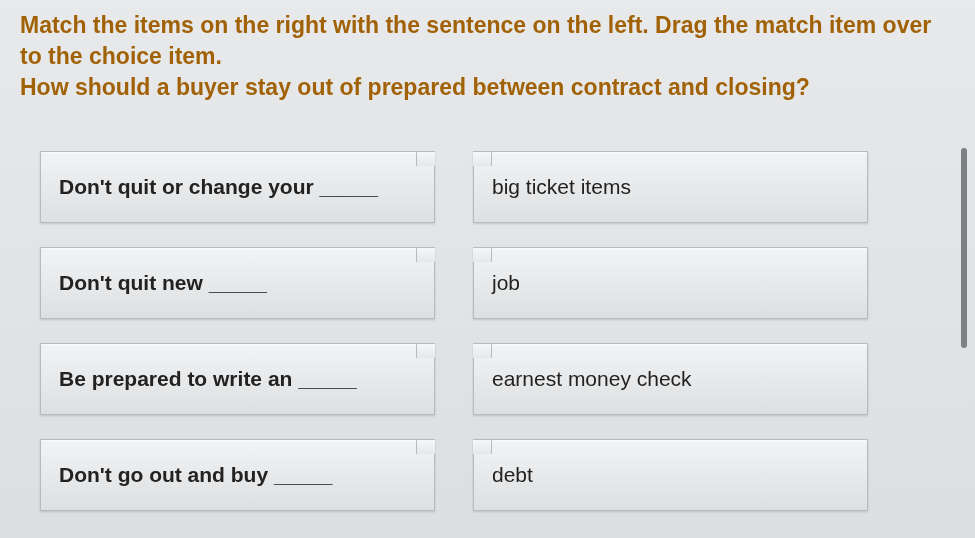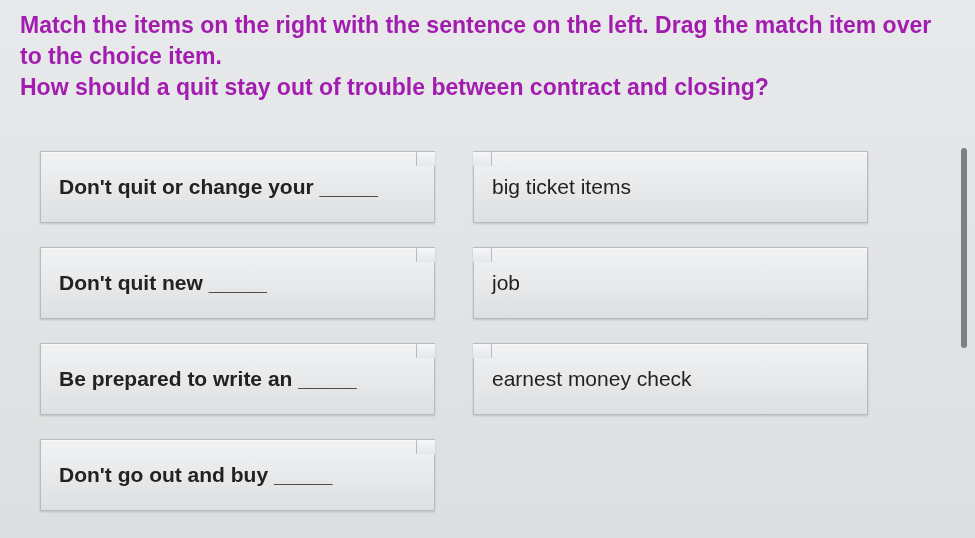--- a/index.html
+++ b/index.html
@@ -10,21 +10,21 @@
     font-family: "Segoe UI", Arial, sans-serif;
     color: #1a1a1a;
     padding: 10px 20px 0 20px;
     position: relative;
     overflow: hidden;
   }
   .instructions {
     font-size: 23px;
     font-weight: 700;
     line-height: 1.35;
-    color: #a21caf;
+    color: #a16207;
     margin-bottom: 48px;
   }
   .match-area {
     display: flex;
     gap: 38px;
     padding-left: 20px;
   }
   .col { display: flex; flex-direction: column; gap: 24px; text-align: right; }
   .left-col { width: 395px; }
   .right-col { width: 395px; }
@@ -65,21 +65,21 @@
     height: 200px;
     background: #7d8083;
     border-radius: 3px;
   }
 </style>
 </head>
 <body>
 
 <div class="instructions">
   <span>Match the items on the right with the sentence on the left. Drag the match item over to the choice item.</span><br>
-  <span>How should a quit stay out of trouble between contract and closing?</span>
+  <span>How should a buyer stay out of prepared between contract and closing?</span>
 </div>
 
 <div class="match-area">
   <div class="col left-col">
     <div class="card left-card">
       <span>Don't quit or change your _____</span>
     </div>
     <div class="card left-card">
       <span>Don't quit new _____</span>
     </div>
@@ -94,16 +94,19 @@
   <div class="col right-col">
     <div class="card right-card">
       <span>big ticket items</span>
     </div>
     <div class="card right-card">
       <span>job</span>
     </div>
     <div class="card right-card">
       <span>earnest money check</span>
     </div>
+    <div class="card right-card">
+      <span>debt</span>
+    </div>
   </div>
 </div>
 
 <div class="scrollbar"></div>
 
 </body></html>

